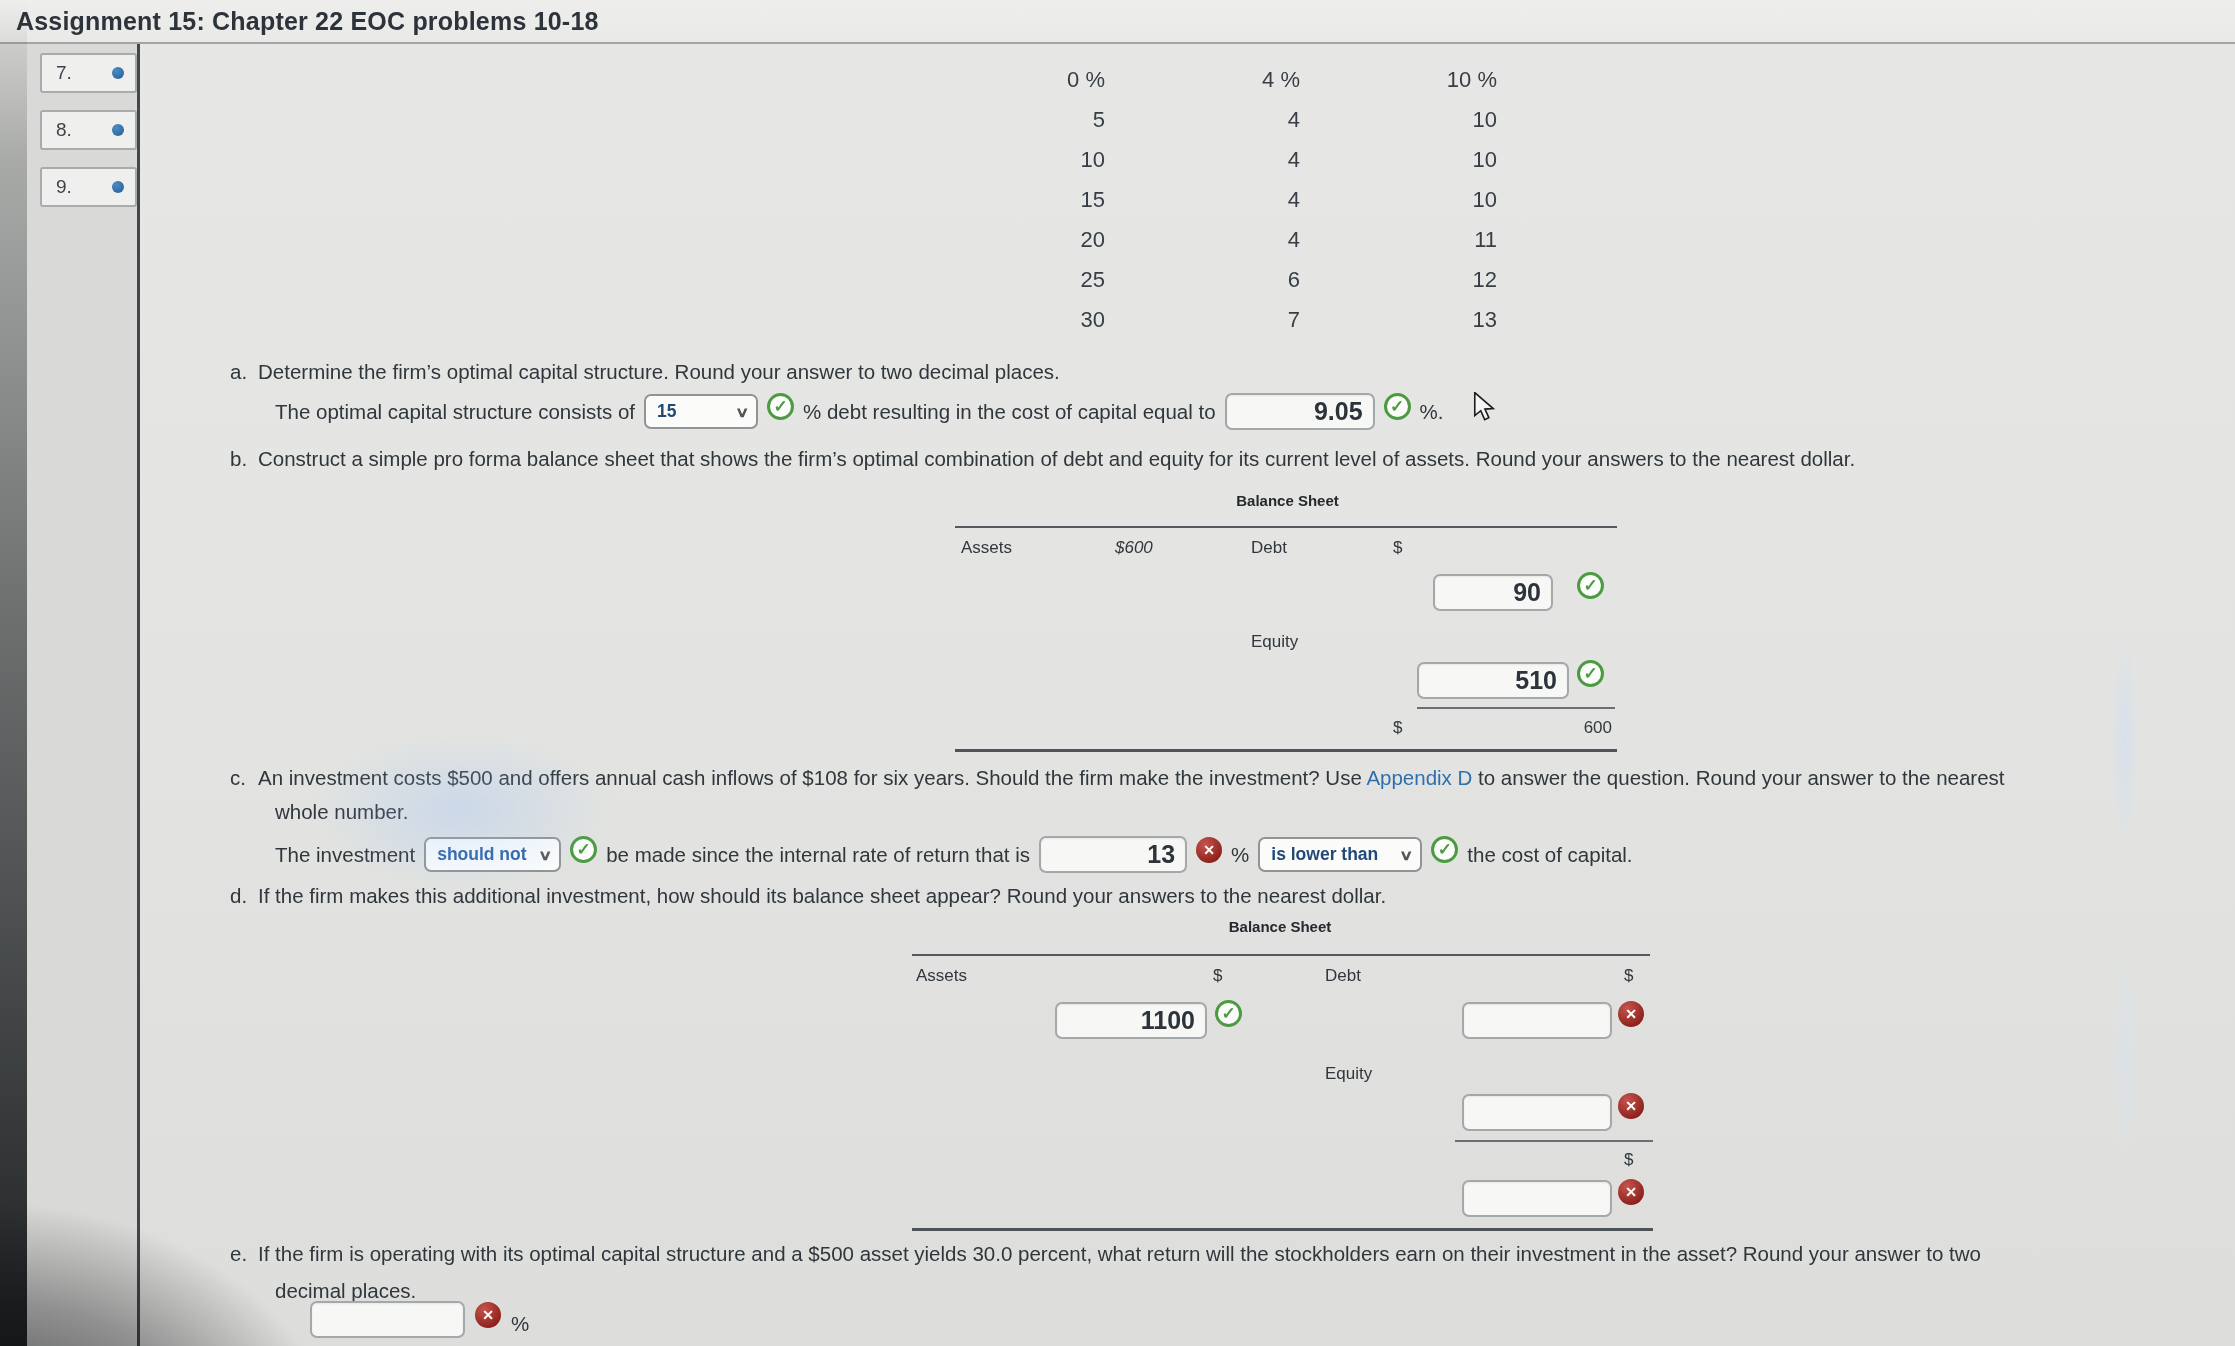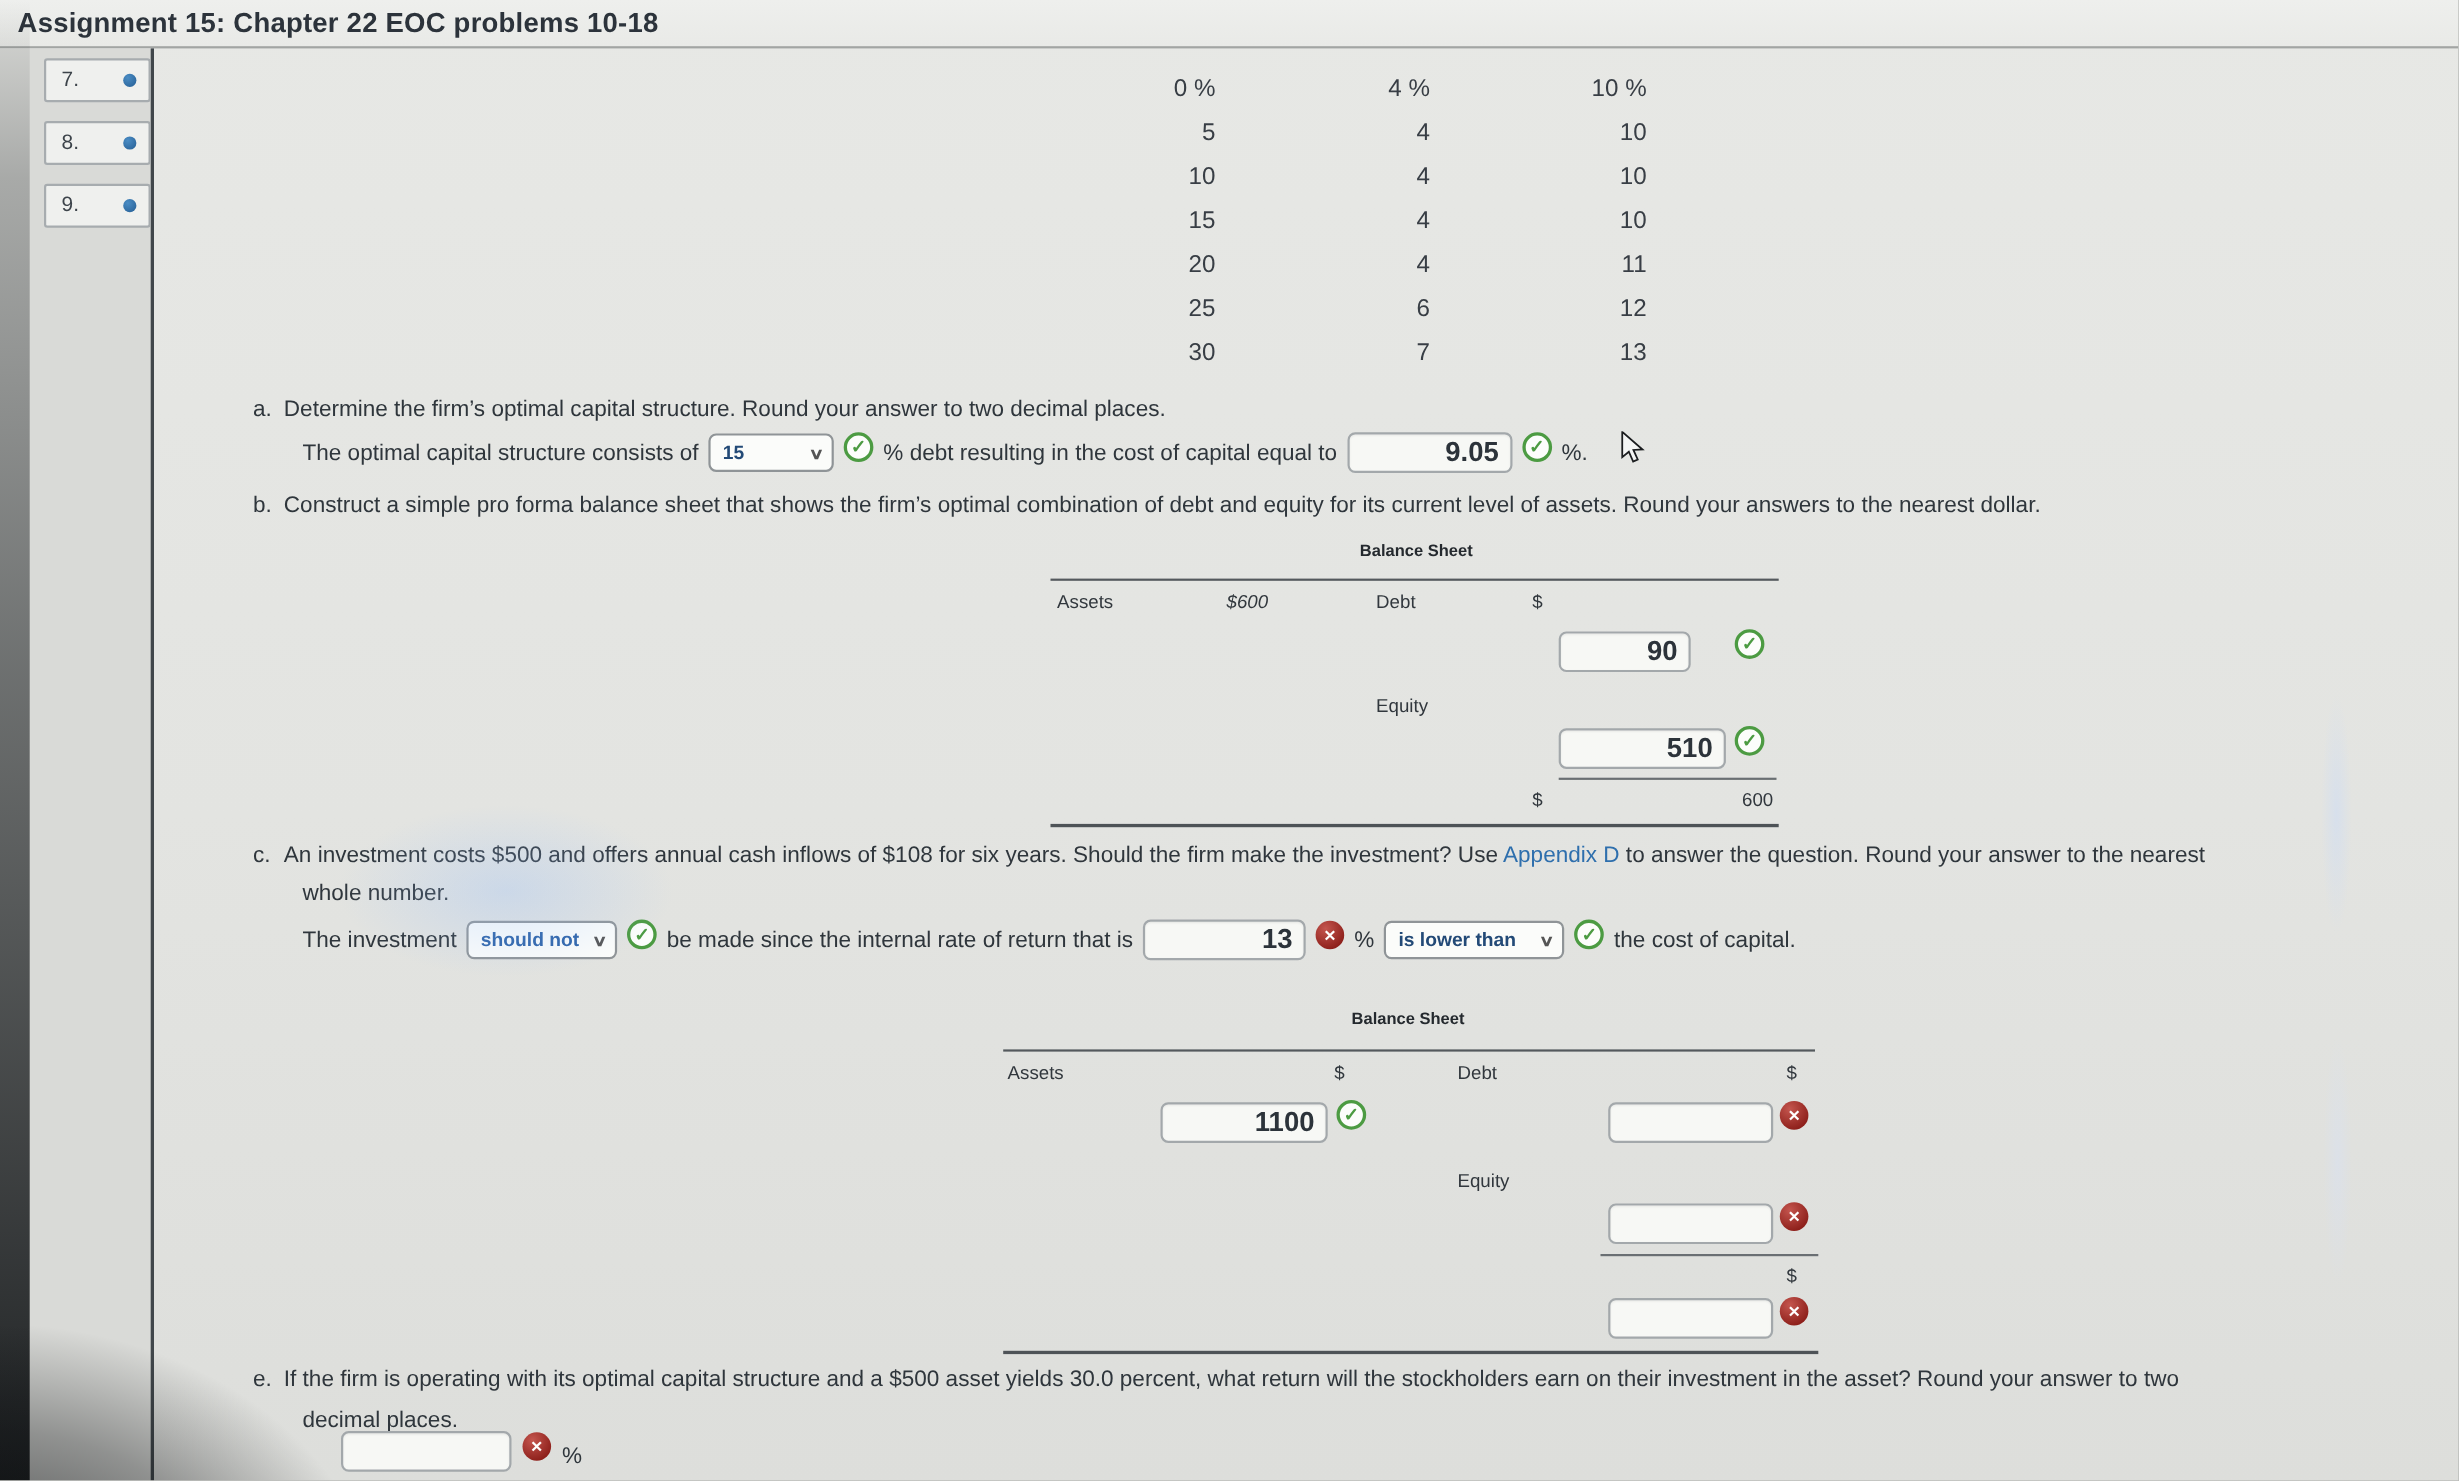--- a/index.html
+++ b/index.html
@@ -136,21 +136,21 @@
     <span class="plabel">b.</span><span>Construct a simple pro forma balance sheet that shows the firm’s optimal combination of debt and equity for its current level of assets. Round your answers to the nearest dollar.</span>
   </div>
 
   <div class="bs" style="left:955px;top:492px;width:665px;height:262px;">
     <div class="bs-title">Balance Sheet</div>
     <div class="rule" style="left:0;top:34px;width:662px;"></div>
     <span class="lbl" style="left:6px;top:46px;">Assets</span>
     <span class="lbl" style="left:160px;top:46px;font-style:italic;">$600</span>
     <span class="lbl" style="left:296px;top:46px;">Debt</span>
     <span class="lbl" style="left:438px;top:46px;">$</span>
-    <span class="ibox abs" style="left:462px;top:82px;width:120px;">
+    <span class="ibox abs" style="left:478px;top:82px;width:120px;">
       <span>90</span>
     </span>
     <span class="icon-correct abs" style="left:622px;top:80px;">✓</span>
     <span class="lbl" style="left:296px;top:140px;">Equity</span>
     <span class="ibox abs" style="left:462px;top:170px;width:152px;">
       <span>510</span>
     </span>
     <span class="icon-correct abs" style="left:622px;top:168px;">✓</span>
     <div class="rule" style="left:462px;top:215px;width:198px;background:#6a6f73;"></div>
     <span class="lbl" style="left:438px;top:226px;">$</span>
@@ -179,20 +179,23 @@
     <span class="icon-wrong raise">✕</span>
     <span>%</span>
     <span class="dbox" style="width:164px;">
       <span>is lower than</span>
       <span class="chev">∨</span>
     </span>
     <span class="icon-correct raise">✓</span>
     <span>the cost of capital.</span>
   </div>
 
+  <div class="pline" style="left:230px;top:884px;">
+    <span class="plabel">d.</span><span>If the firm makes this additional investment, how should its balance sheet appear? Round your answers to the nearest dollar.</span>
+  </div>
 
   <div class="bs" style="left:905px;top:918px;width:750px;height:318px;">
     <div class="bs-title">Balance Sheet</div>
     <div class="rule" style="left:7px;top:36px;width:738px;"></div>
     <span class="lbl" style="left:11px;top:48px;">Assets</span>
     <span class="lbl" style="left:308px;top:48px;">$</span>
     <span class="lbl" style="left:420px;top:48px;">Debt</span>
     <span class="lbl" style="left:719px;top:48px;">$</span>
     <span class="ibox abs" style="left:150px;top:84px;width:152px;">
       <span>1100</span>

